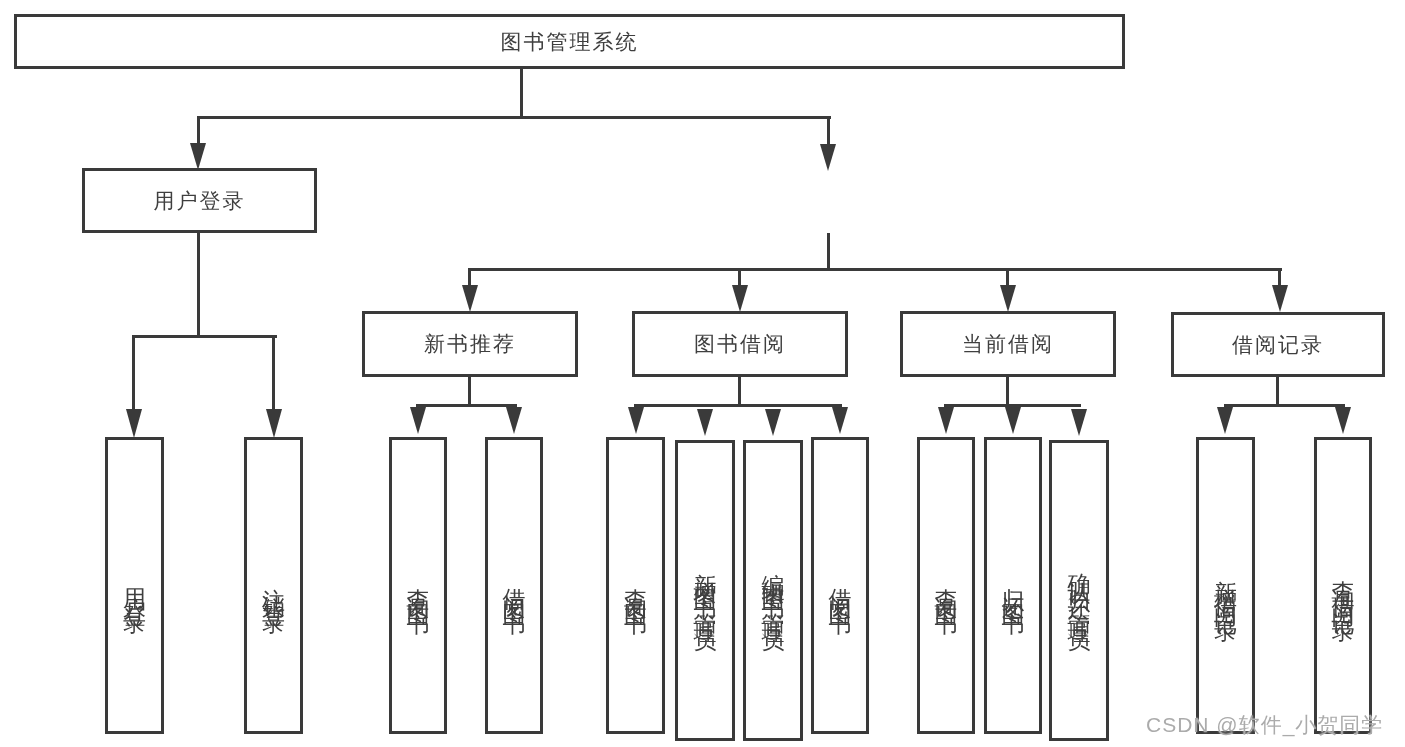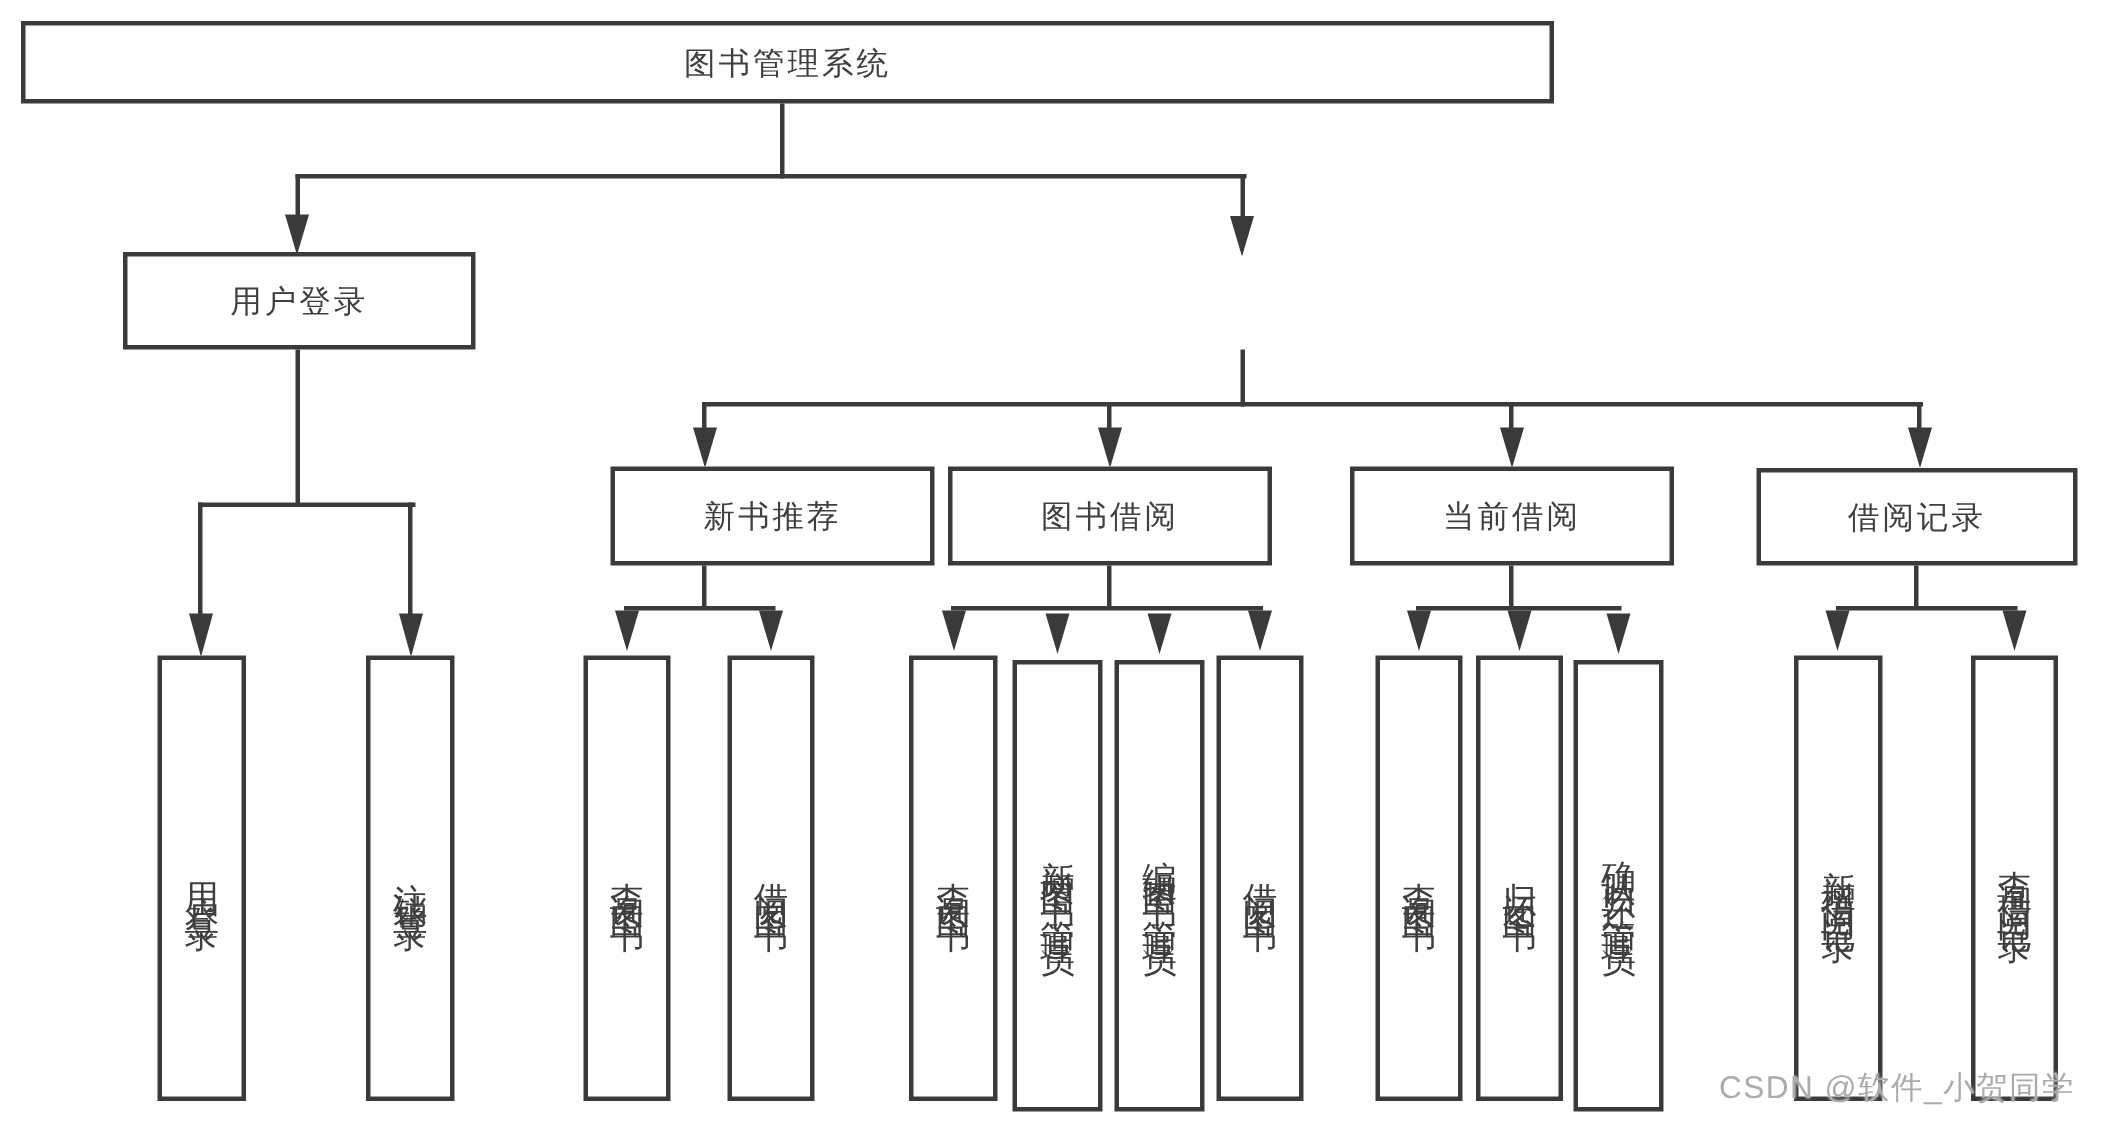--- a/index.html
+++ b/index.html
@@ -64,21 +64,21 @@
     white-space:nowrap;
     z-index:10;
     text-shadow:0 0 2px rgba(255,255,255,.9);
   }
 </style>
 </head>
 <body>
 
 <div class="canvas">
 
-  <div class="box hbox" style="left:14px;top:14px;width:1022px;height:55px;">
+  <div class="box hbox" style="left:14px;top:14px;width:1111px;height:55px;">
     <span>图书管理系统</span>
   </div>
 
   <i class="ln" style="left:520px;top:69px;width:3px;height:50px;"></i>
   <i class="ln" style="left:197px;top:116px;width:634px;height:3px;"></i>
   <i class="ln" style="left:197px;top:116px;width:3px;height:34px;"></i>
   <i class="arrow" style="left:190px;top:143px;"></i>
   <i class="ln" style="left:827px;top:116px;width:3px;height:34px;"></i>
   <i class="arrow" style="left:820px;top:144px;"></i>
 
@@ -97,21 +97,21 @@
   <i class="ln" style="left:468px;top:268px;width:814px;height:3px;"></i>
   <i class="ln" style="left:468px;top:268px;width:3px;height:22px;"></i>
   <i class="arrow" style="left:462px;top:285px;"></i>
   <i class="ln" style="left:738px;top:268px;width:3px;height:22px;"></i>
   <i class="arrow" style="left:732px;top:285px;"></i>
   <i class="ln" style="left:1006px;top:268px;width:3px;height:22px;"></i>
   <i class="arrow" style="left:1000px;top:285px;"></i>
   <i class="ln" style="left:1278px;top:268px;width:3px;height:22px;"></i>
   <i class="arrow" style="left:1272px;top:285px;"></i>
 
-  <div class="box hbox" style="left:362px;top:311px;width:216px;height:66px;margin-left:45px;">
+  <div class="box hbox" style="left:362px;top:311px;width:216px;height:66px;">
     <span>新书推荐</span>
   </div>
   <div class="box hbox" style="left:900px;top:311px;width:216px;height:66px;">
     <span>当前借阅</span>
   </div>
   <div class="box hbox" style="left:632px;top:311px;width:216px;height:66px;">
     <span>图书借阅</span>
   </div>
   <div class="box hbox" style="left:1171px;top:312px;width:214px;height:65px;">
     <span>借阅记录</span>

